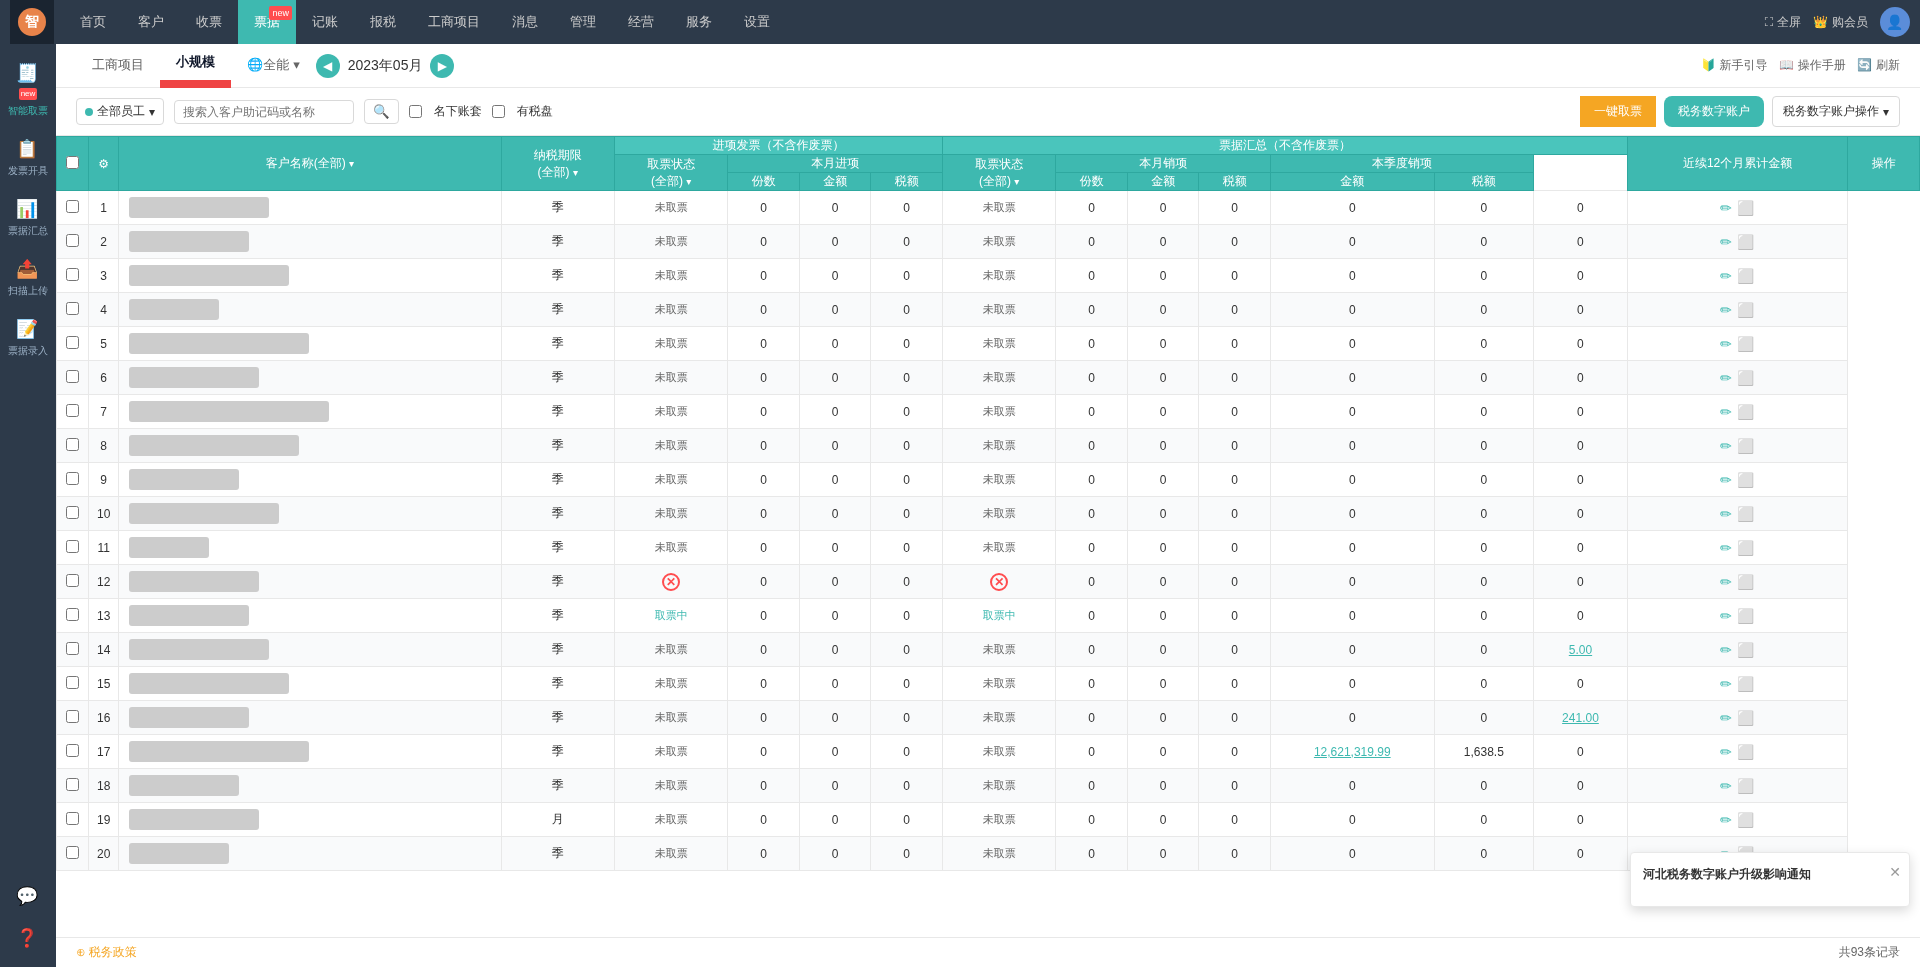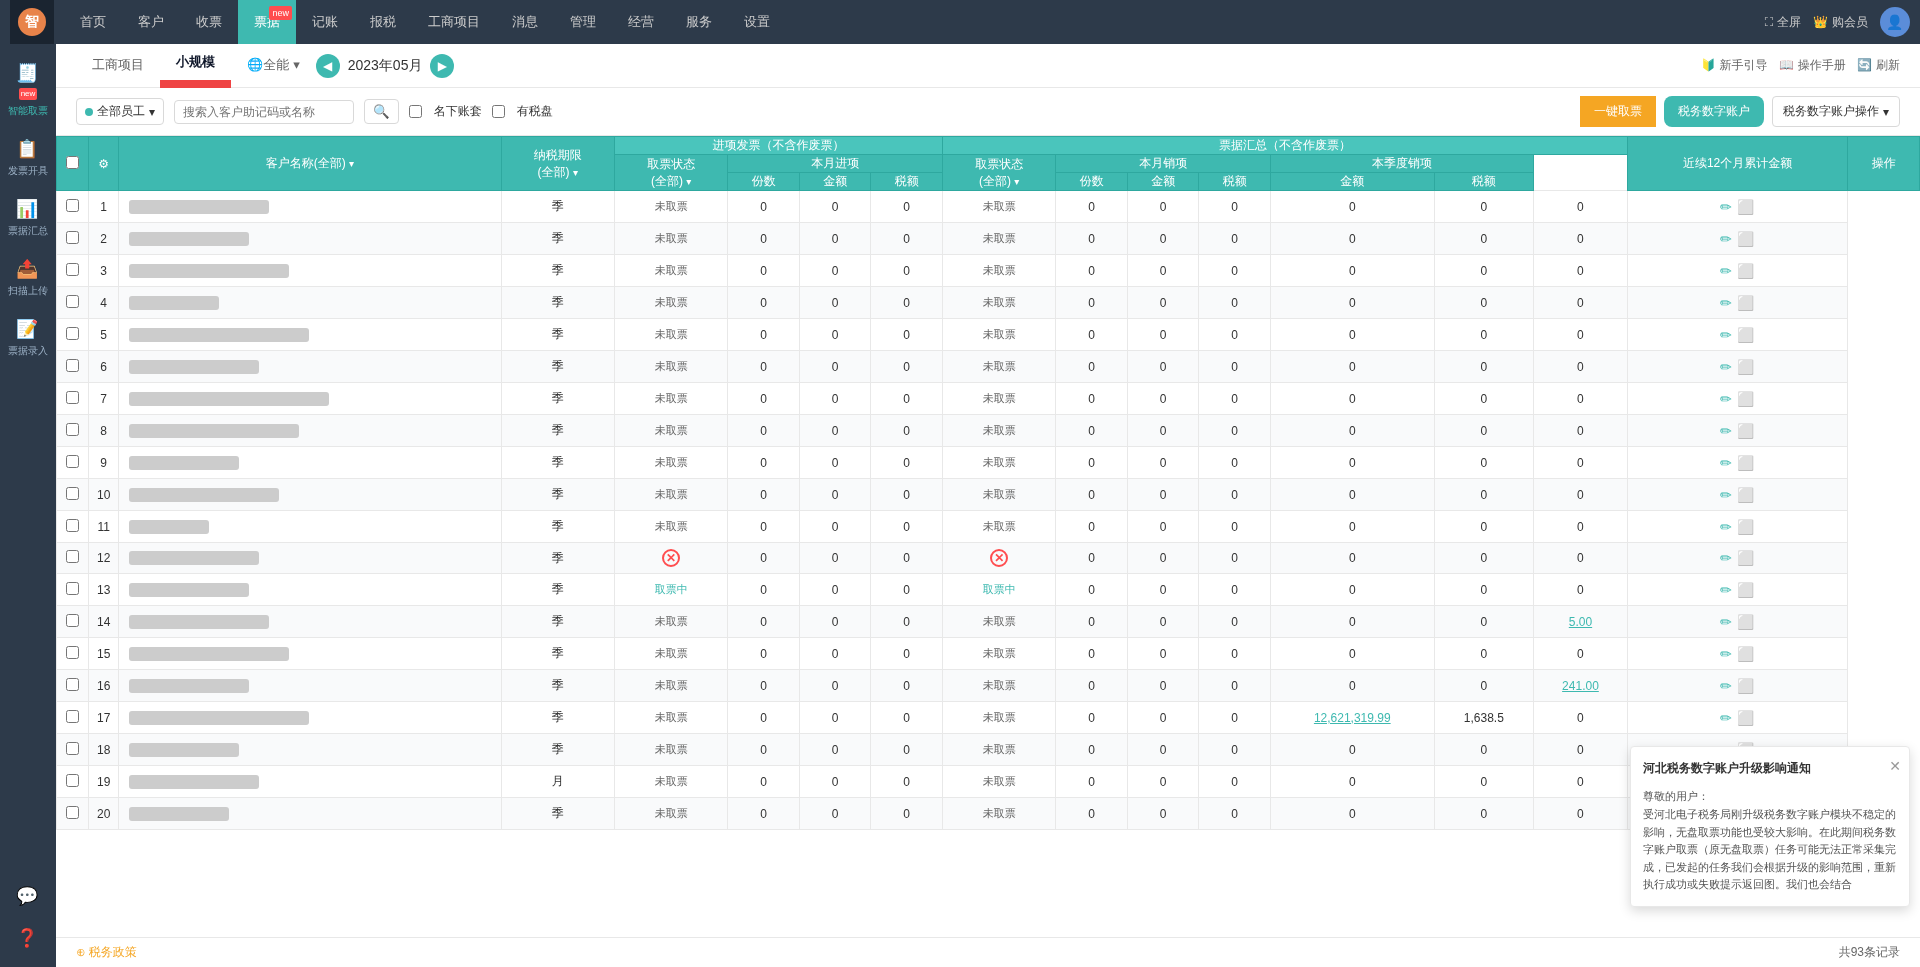--- a/index.html
+++ b/index.html
@@ -363,21 +363,21 @@
       cursor: pointer;
       font-size: 14px;
     }
     .blurred {
       background: #ccc;
       border-radius: 3px;
       color: transparent;
       user-select: none;
       display: inline-block;
       min-width: 80px;
-      height: 14px;
+      height: 21px;
     }
 
     
     .status-bar {
       background: #fff;
       border-top: 1px solid #e8e8e8;
       padding: 6px 20px;
       display: flex;
       align-items: center;
       justify-content: space-between;
@@ -1056,17 +1056,13 @@
     <div class="status-bar">
       <span class="tax-link">⊕ 税务政策</span>
       <span>共93条记录</span>
     </div>
   </div>
 </div>
 
 <div class="notification-popup">
   <div class="notif-title">河北税务数字账户升级影响通知</div>
   <div class="close-btn">✕</div>
-  <div style="font-size:11px;color:#555;line-height:1.6">
-    尊敬的用户：<br>
-    受河北电子税务局刚升级税务数字账户模块不稳定的影响，无盘取票功能也受较大影响。在此期间税务数字账户取票（原无盘取票）任务可能无法正常采集完成，已发起的任务我们会根据升级的影响范围，重新执行成功或失败提示返回图。我们也会结合
-  </div>
 </div>
 
 </body></html>

